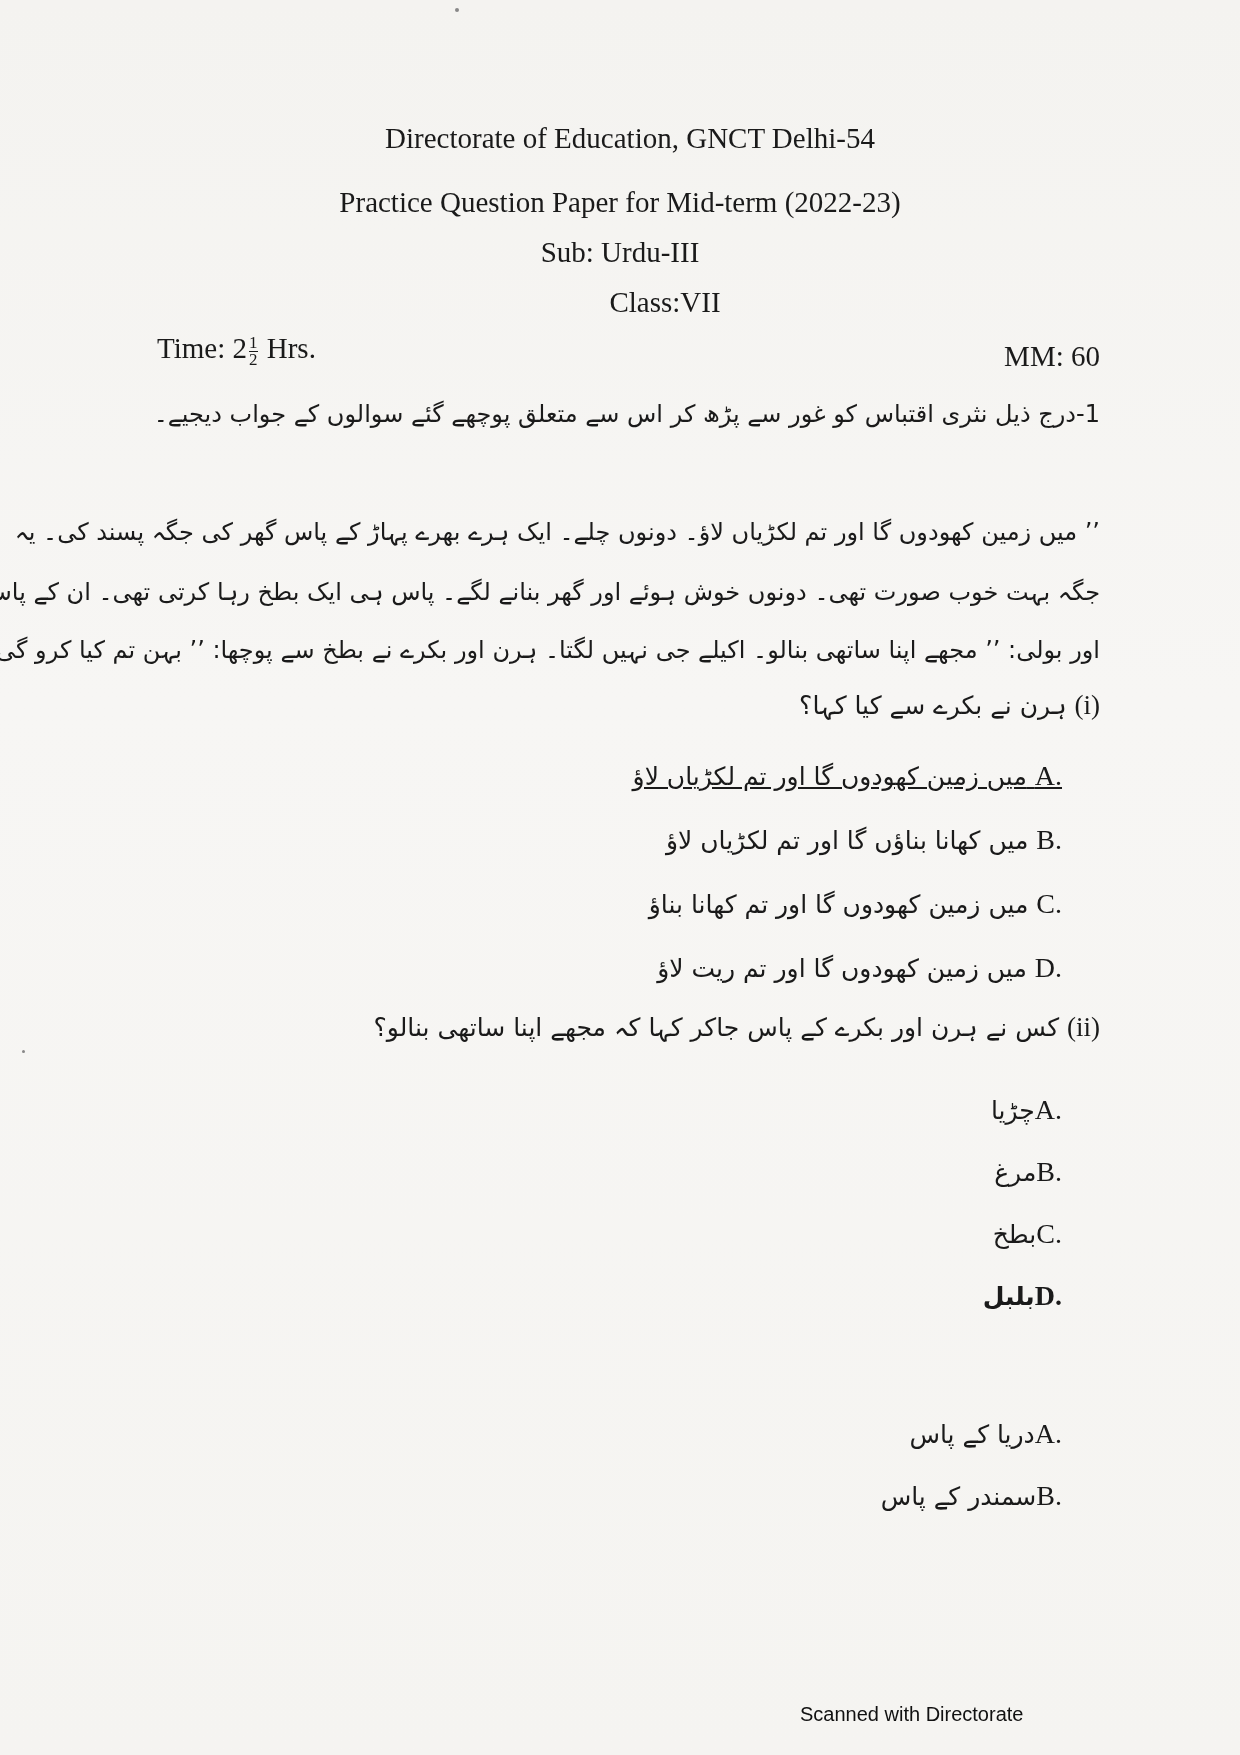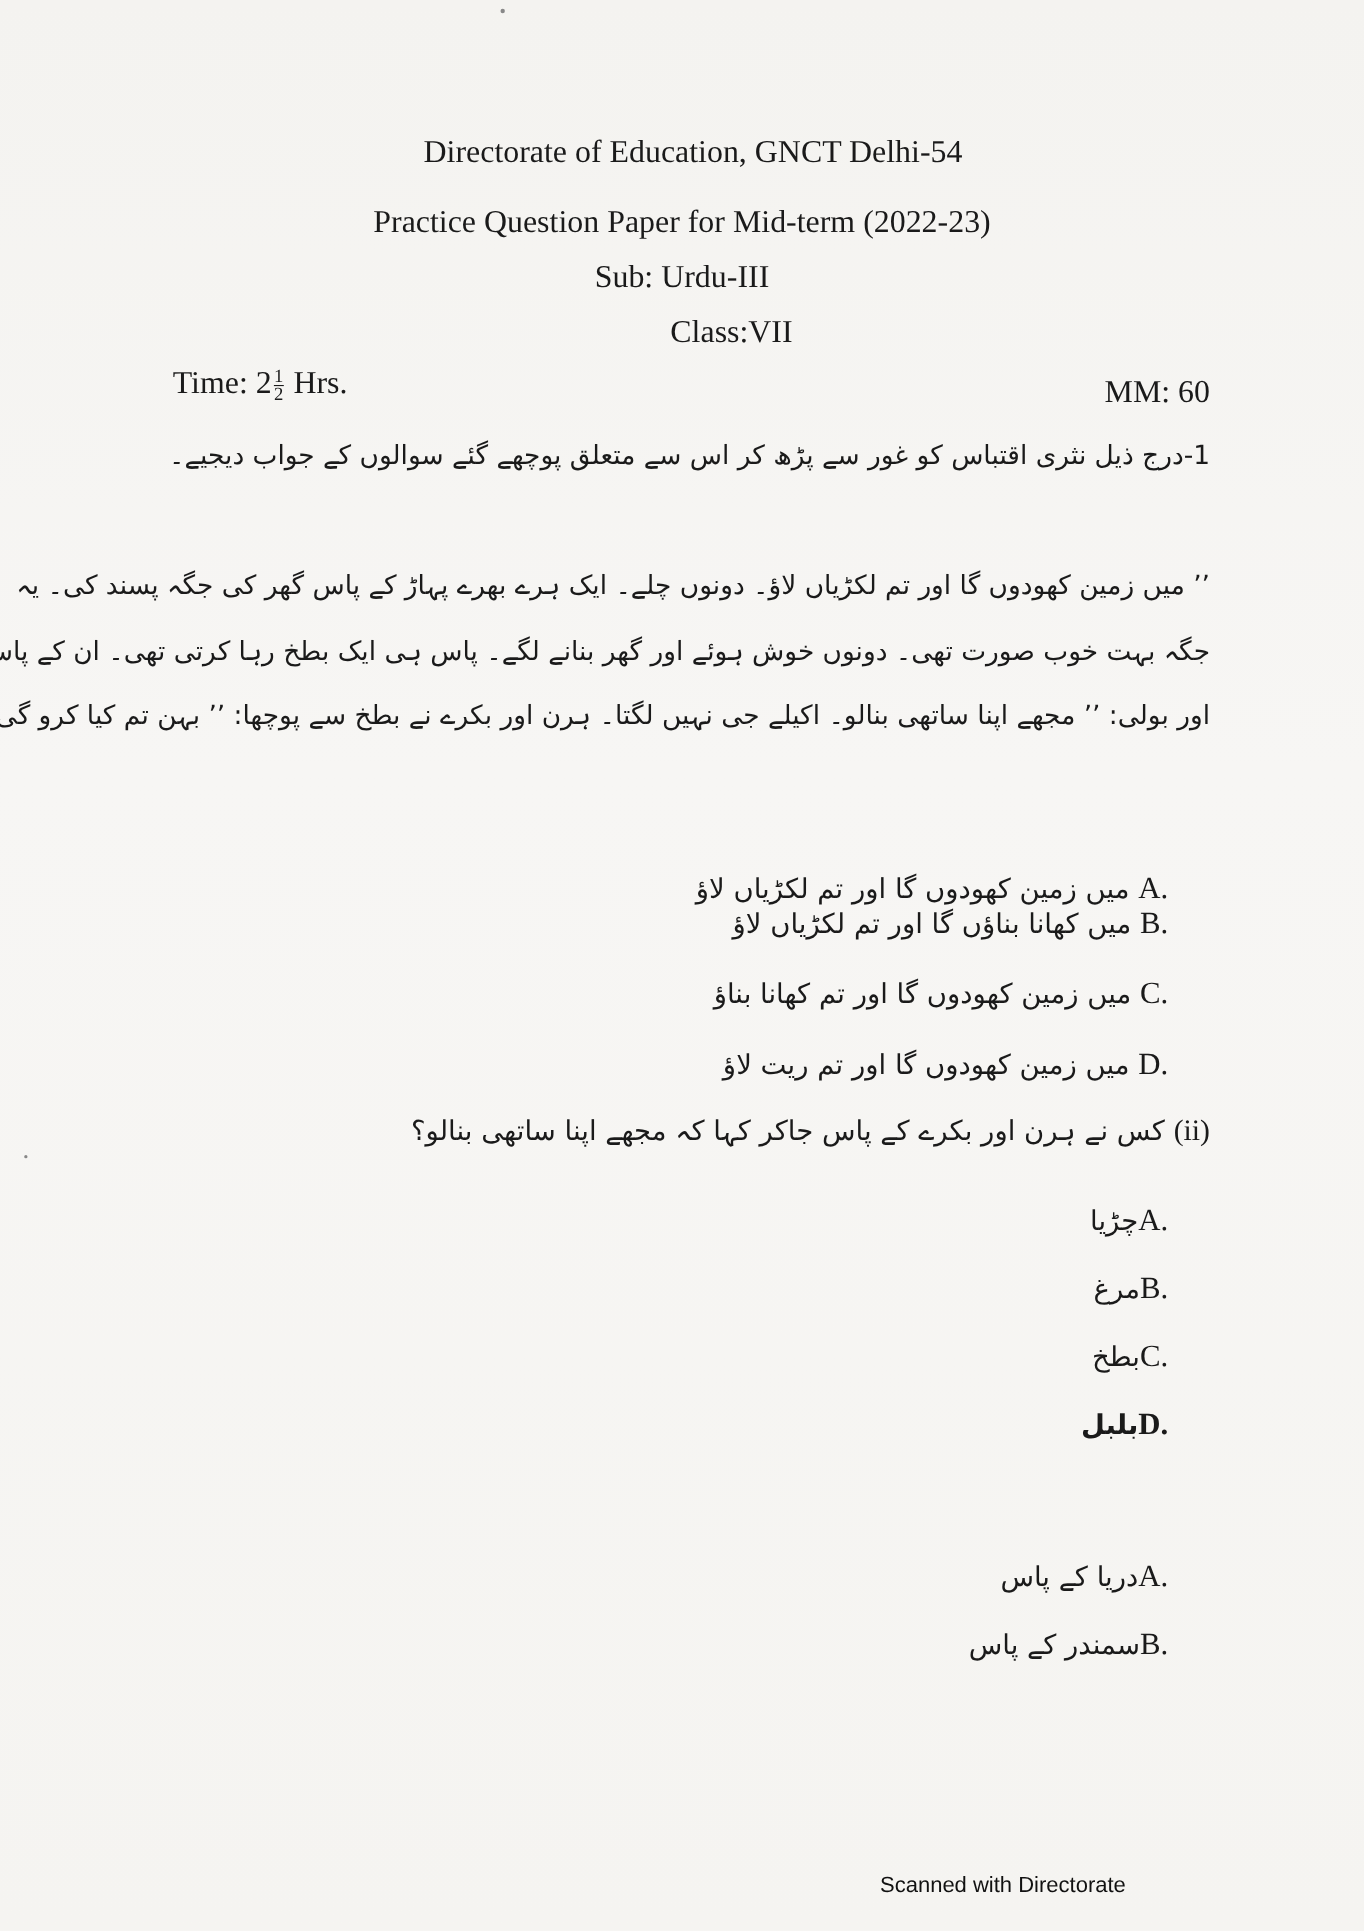--- a/index.html
+++ b/index.html
@@ -46,21 +46,25 @@
     <span>Hrs.</span>
   </div>
   <div class="abs mm en">MM: 60</div>
 
   <div class="line ur" style="top:400px;">1-درج ذیل نثری اقتباس کو غور سے پڑھ کر اس سے متعلق پوچھے گئے سوالوں کے جواب دیجیے۔</div>
 
   <div class="para-line ur" style="top:518px;">’’ میں زمین کھودوں گا اور تم لکڑیاں لاؤ۔ دونوں چلے۔ ایک ہرے بھرے پہاڑ کے پاس گھر کی جگہ پسند کی۔ یہ</div>
   <div class="para-line ur" style="top:578px;">جگہ بہت خوب صورت تھی۔ دونوں خوش ہوئے اور گھر بنانے لگے۔ پاس ہی ایک بطخ رہا کرتی تھی۔ ان کے پاس گئی</div>
   <div class="para-line ur" style="top:636px;">اور بولی: ’’ مجھے اپنا ساتھی بنالو۔ اکیلے جی نہیں لگتا۔ ہرن اور بکرے نے بطخ سے پوچھا: ’’ بہن تم کیا کرو گی؟</div>
 
-  <div class="opt ur" style="top:792px;"><span class="lbl">A.</span> <span>میں زمین کھودوں گا اور تم لکڑیاں لاؤ</span></div>
+  <div class="line ur q" style="top:690px;">
+    <span class="qnum">(i)</span>
+    <span>ہرن نے بکرے سے کیا کہا؟</span>
+  </div>
+  <div class="opt ur" style="top:760px;text-decoration:underline;"><span class="lbl">A.</span> <span>میں زمین کھودوں گا اور تم لکڑیاں لاؤ</span></div>
   <div class="opt ur" style="top:824px;"><span class="lbl">B.</span> <span>میں کھانا بناؤں گا اور تم لکڑیاں لاؤ</span></div>
   <div class="opt ur" style="top:888px;margin-left:32px;"><span class="lbl">C.</span> <span>میں زمین کھودوں گا اور تم کھانا بناؤ</span></div>
   <div class="opt ur" style="top:952px;"><span class="lbl">D.</span> <span>میں زمین کھودوں گا اور تم ریت لاؤ</span></div>
 
   <div class="line ur q" style="top:1012px;">
     <span class="qnum">(ii)</span>
     <span>کس نے ہرن اور بکرے کے پاس جاکر کہا کہ مجھے اپنا ساتھی بنالو؟</span>
   </div>
   <div class="opt ur" style="top:1094px;"><span class="lbl">A.</span><span>چڑیا</span></div>
   <div class="opt ur" style="top:1156px;"><span class="lbl">B.</span><span>مرغ</span></div>

